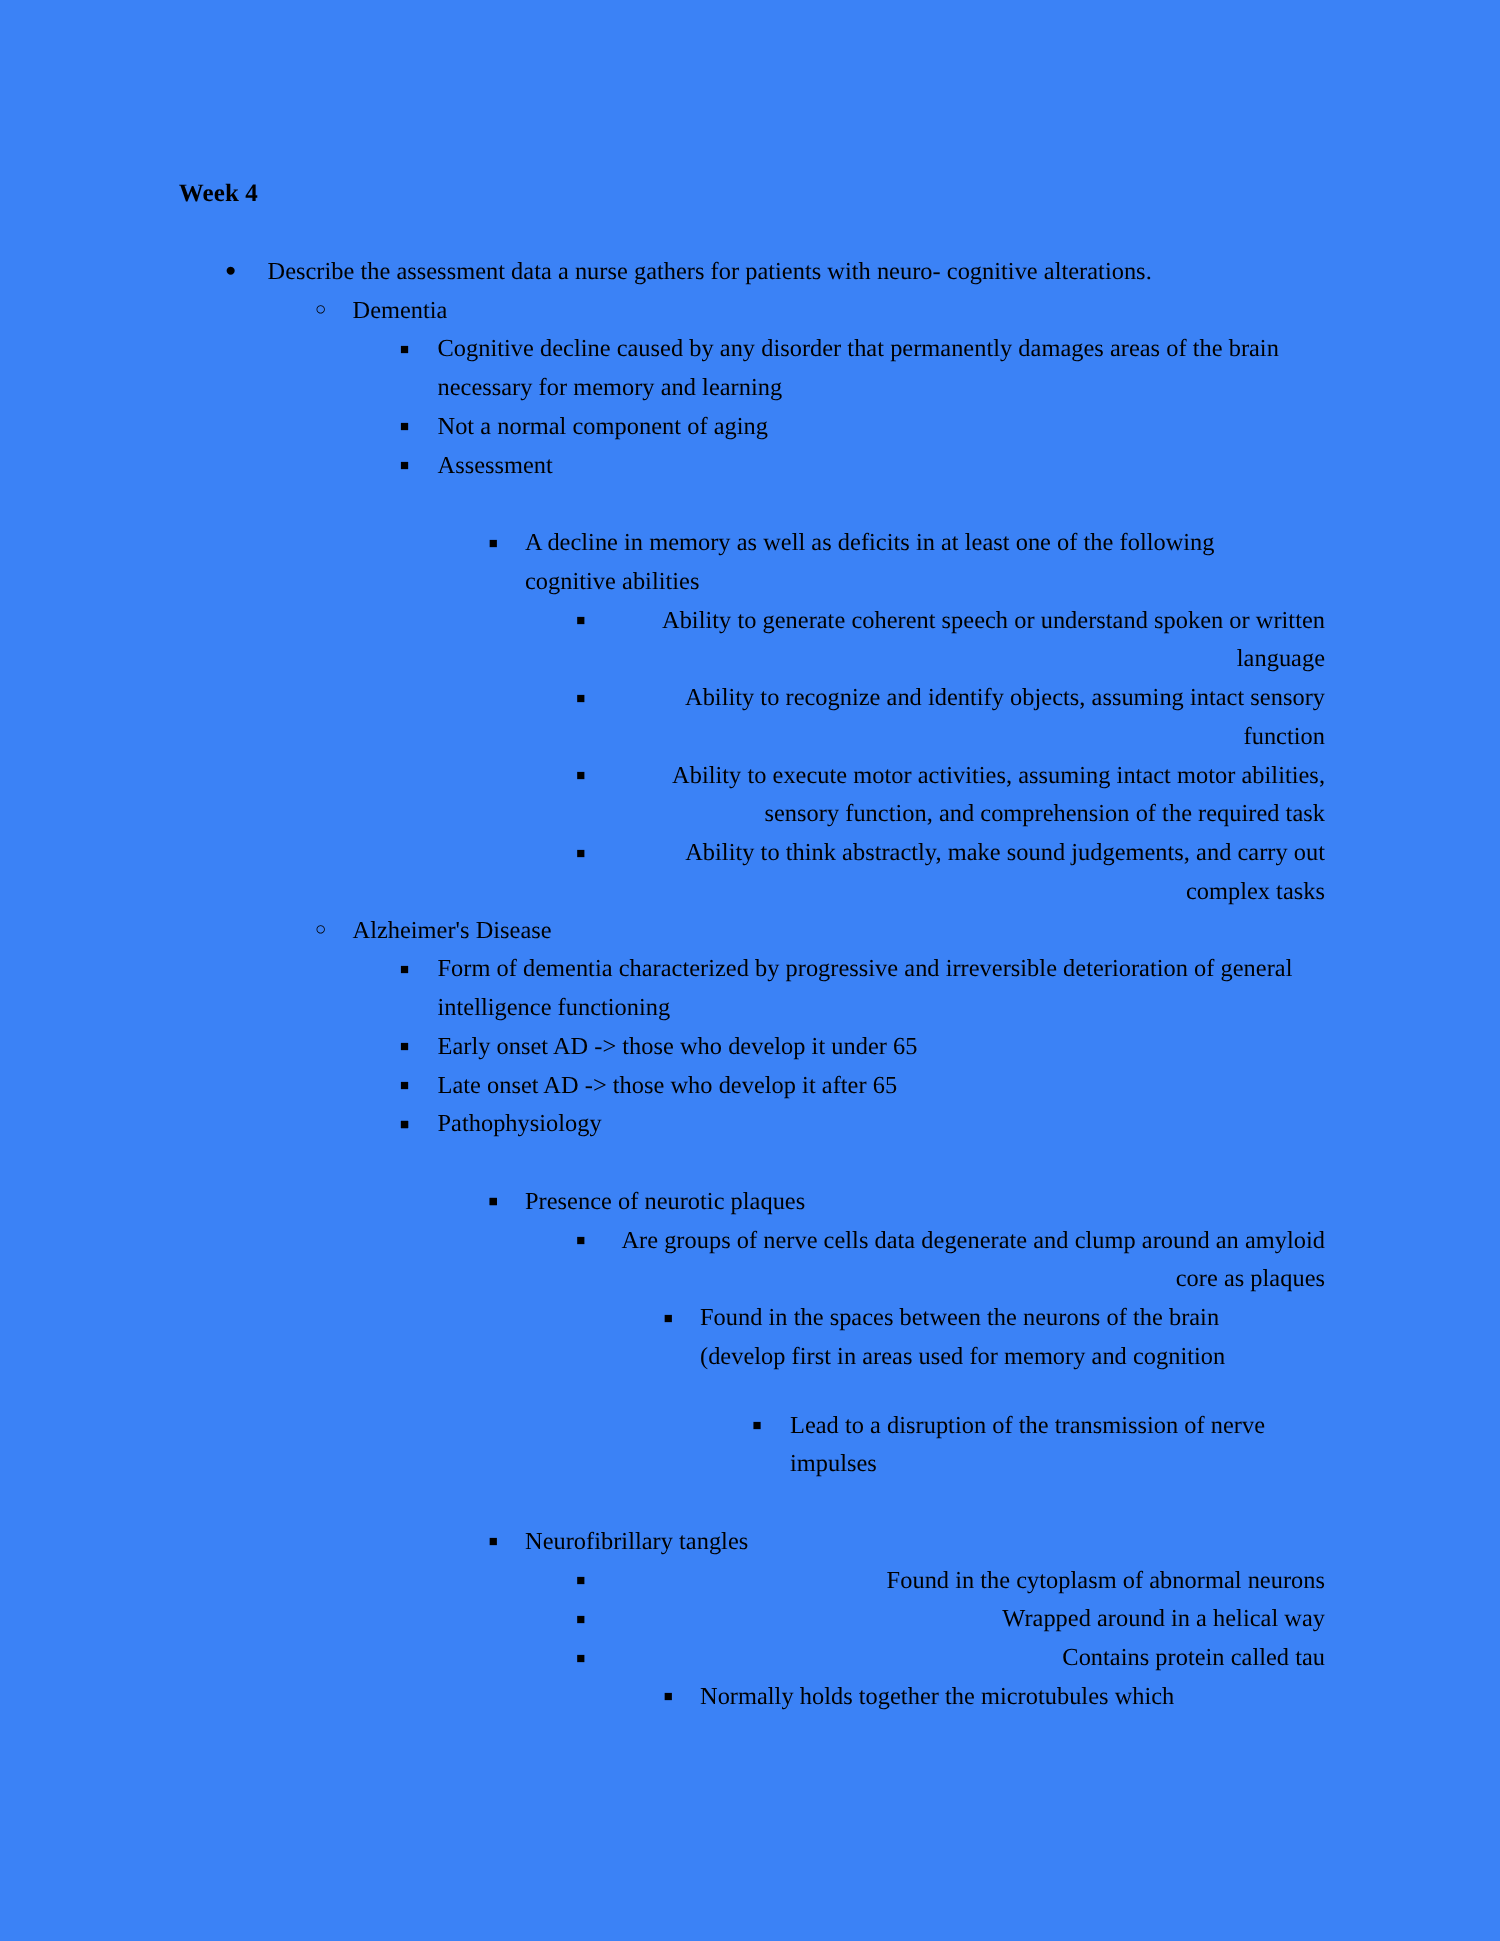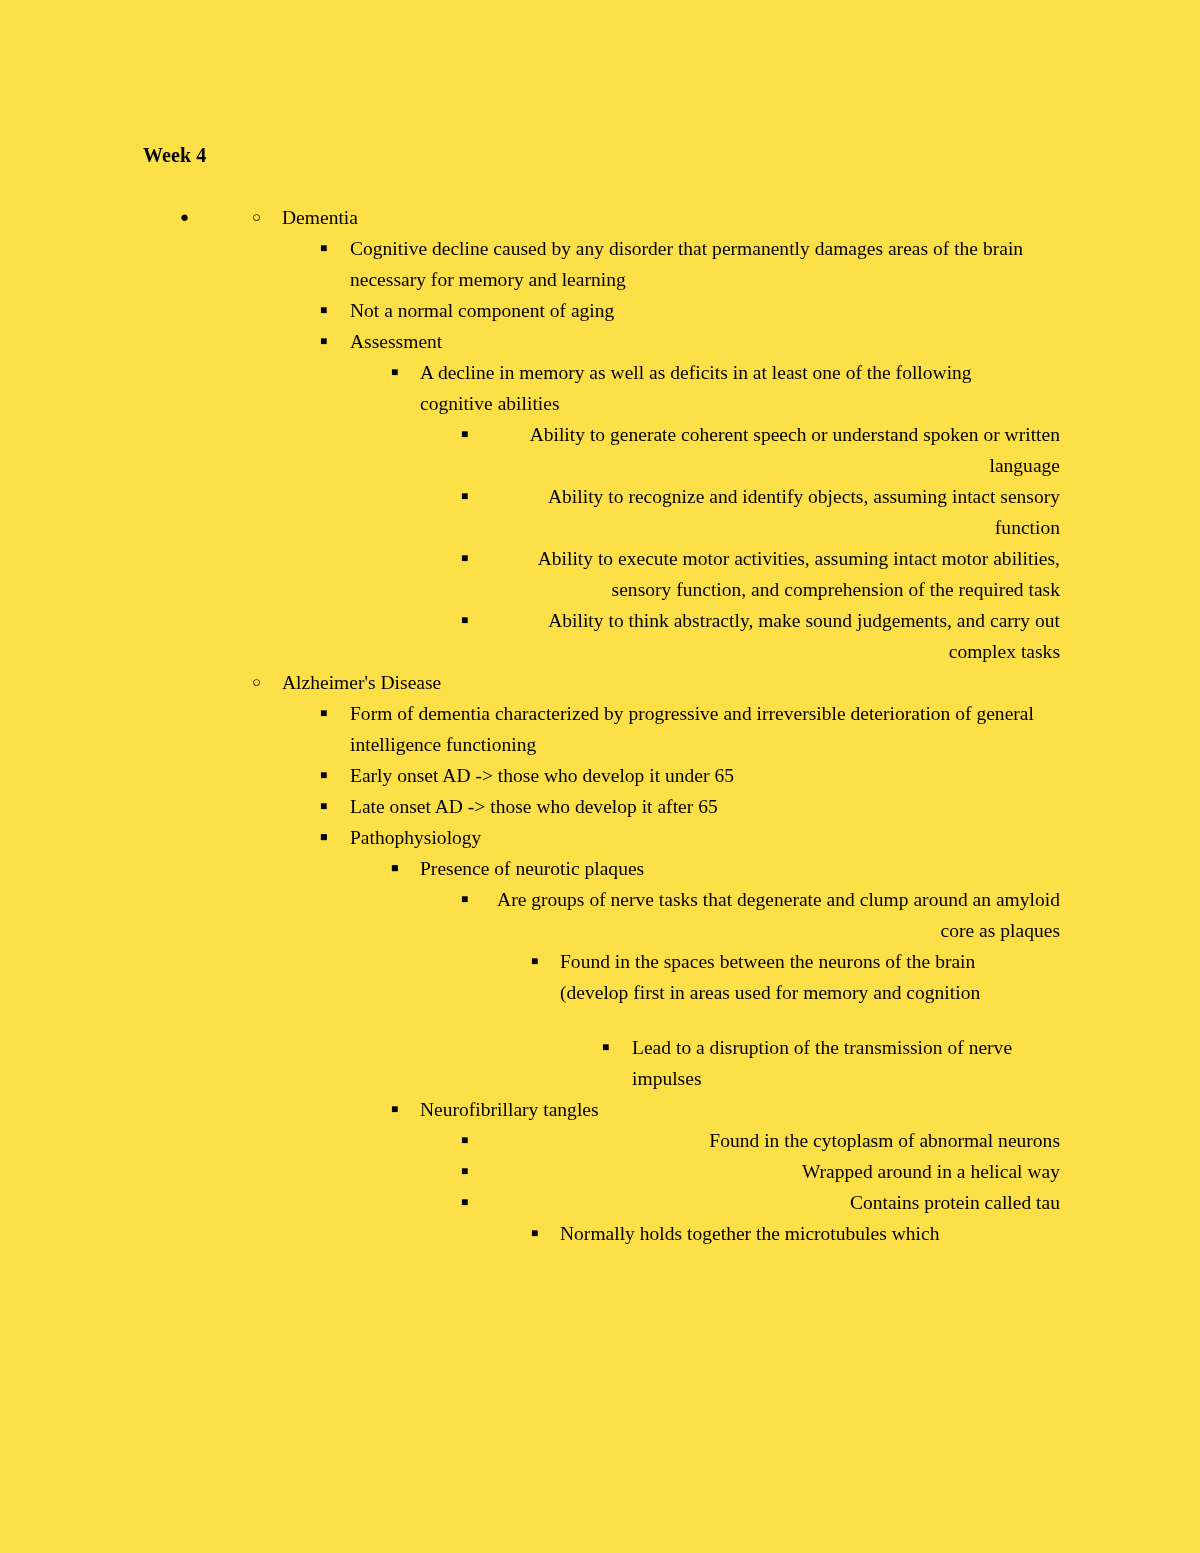--- a/index.html
+++ b/index.html
@@ -16,21 +16,21 @@
     color: #000000;
     -webkit-font-smoothing: antialiased;
   }
 
   .page {
     position: absolute;
     left: 0;
     top: 0;
     width: 1200px;
     height: 1553px;
-    background: #fde047;
+    background: #3b82f6;
     overflow: hidden;
   }
 
   .doc-title {
     position: absolute;
     left: 143px;
     top: 142px;
     font-size: 20px;
     line-height: 26px;
     font-weight: bold;
@@ -68,21 +68,21 @@
   
   .lvl1            { padding-left: 214px; }
   .lvl1 > .bullet  { left: 180px; font-size: 15px; }
 
   .lvl2            { padding-left: 282px; }
   .lvl2 > .bullet  { left: 252px; font-size: 15px; }
 
   .lvl3            { padding-left: 350px; }
   .lvl3 > .bullet  { left: 320px; font-size: 12px; }
 
-  .lvl4            { padding-left: 420px; }
+  .lvl4            { padding-left: 420px; margin-top: 31px; }
   .lvl4 > .bullet  { left: 391px; font-size: 12px; }
 
   .lvl5            { padding-left: 490px; text-align: right; }
   .lvl5 > .bullet  { left: 461px; font-size: 12px; }
 
   .lvl6            { padding-left: 560px; }
   .lvl6 > .bullet  { left: 531px; font-size: 12px; }
 
   .lvl7            { padding-left: 632px; margin-top: 24px; }
   .lvl7 > .bullet  { left: 602px; font-size: 12px; }
@@ -103,20 +103,21 @@
 </head>
 <body>
 
 <div class="page">
 
   <div class="doc-title">Week 4</div>
 
   <div class="outline">
       <div class="li lvl1">
         <span class="bullet disc"></span>
+        <span class="txt">Describe the assessment data a nurse gathers for patients with neuro- cognitive alterations.</span>
       </div>
       <div class="li lvl2">
         <span class="bullet circle"></span>
         <span class="txt">Dementia</span>
       </div>
       <div class="li lvl3">
         <span class="bullet square"></span>
         <span class="txt">Cognitive decline caused by any disorder that permanently damages  areas of the brain necessary for memory and learning</span>
       </div>
       <div class="li lvl3">
@@ -172,21 +173,21 @@
       </div>
       <div class="li lvl4">
         <span class="bullet square"></span>
       </div>
       <div class="li lvl4">
         <span class="bullet square"></span>
         <span class="txt">Presence of neurotic plaques</span>
       </div>
       <div class="li lvl5">
         <span class="bullet square"></span>
-        <span class="txt">Are groups of nerve tasks that degenerate and clump around an amyloid core as plaques</span>
+        <span class="txt">Are groups of nerve cells data degenerate and clump around an amyloid core as plaques</span>
       </div>
       <div class="li lvl6">
         <span class="bullet square"></span>
         <span class="txt">Found in the spaces between the neurons of the brain (develop first in areas used for memory and cognition</span>
       </div>
       <div class="li lvl7">
         <span class="bullet square"></span>
         <span class="txt">Lead to a disruption of the transmission of nerve impulses</span>
       </div>
       <div class="li lvl4">

